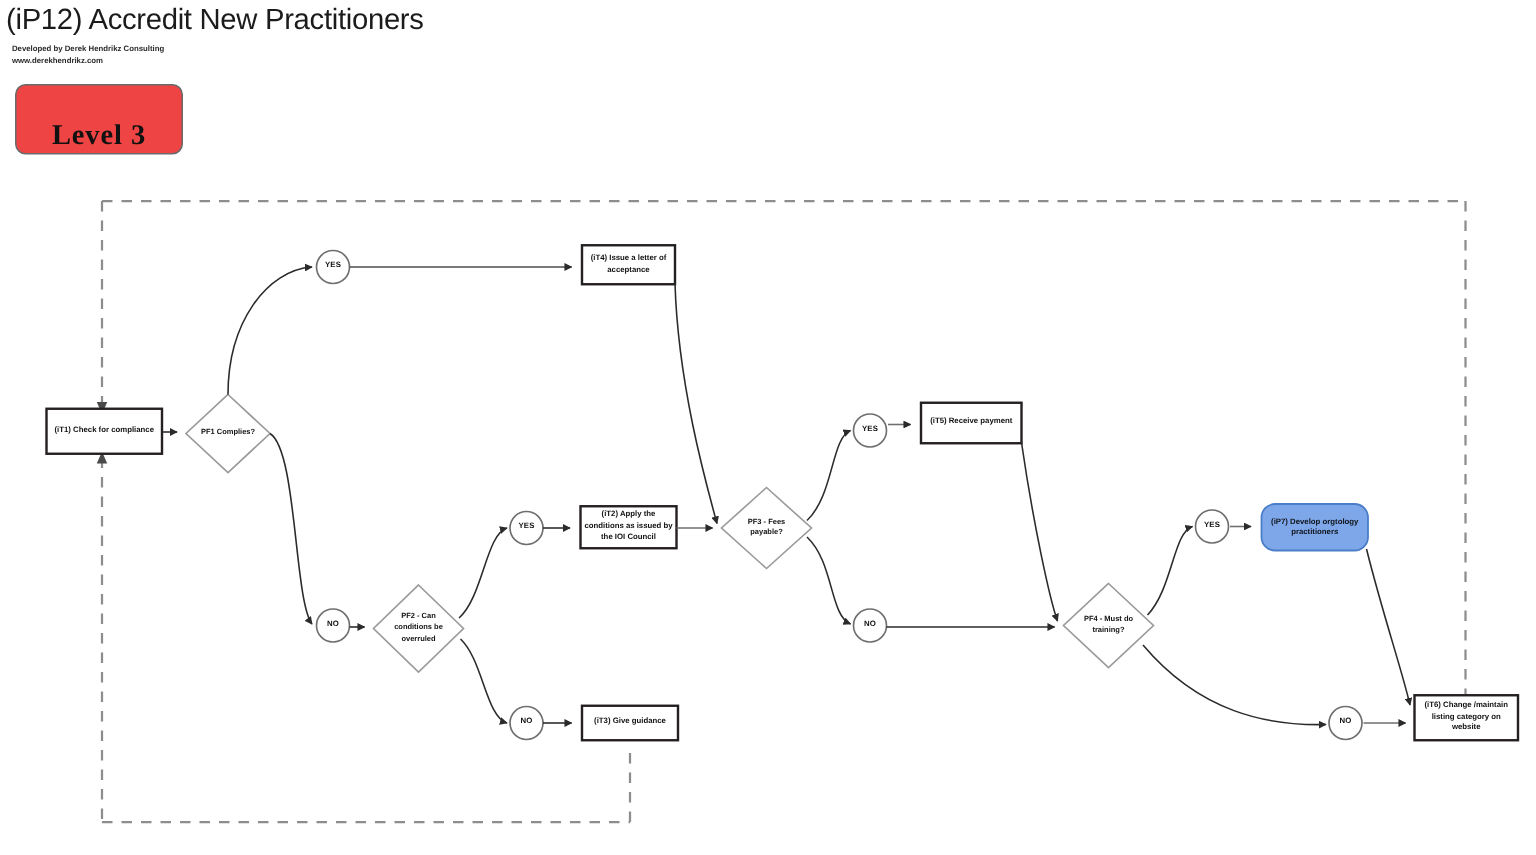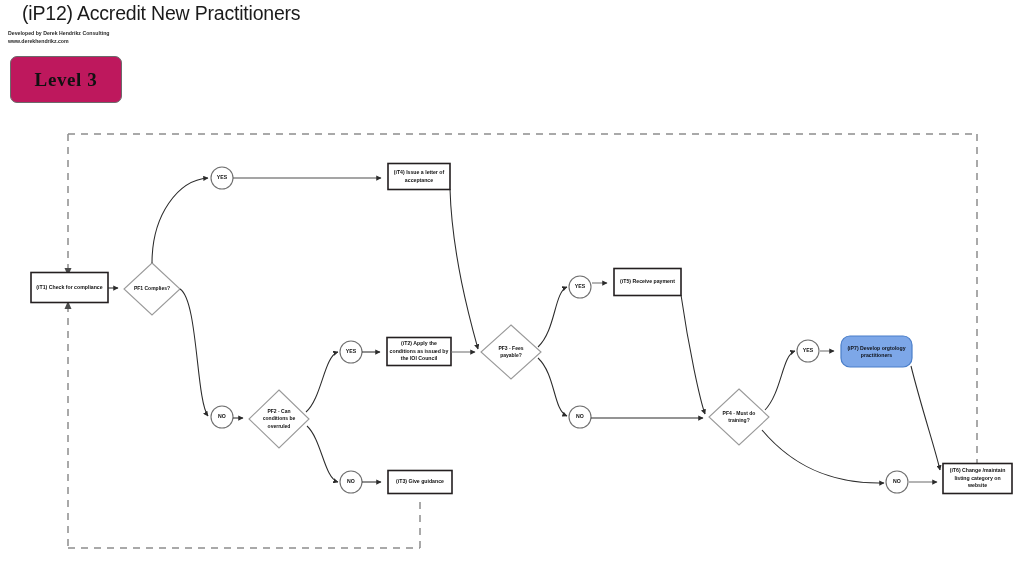--- a/index.html
+++ b/index.html
@@ -8,34 +8,34 @@
     background:#ffffff;
     font-family:"Liberation Sans", sans-serif;
     color:#1a1a1a;
     overflow:hidden;
     position:relative;
   }
   #stage{position:absolute;left:0;top:0;width:1024px;height:570px;}
 
   
   .page-title{
-    position:absolute;left:22px;top:2px;
+    position:absolute;left:4px;top:2px;
     font-size:19.5px;font-weight:400;color:#1b1b1b;
     letter-spacing:-0.2px;white-space:nowrap;
   }
   .credit{
     position:absolute;left:8px;top:29px;
     font-size:5.2px;font-weight:700;color:#2a2a2a;
     line-height:8px;white-space:nowrap;
   }
   .level-badge{
     position:absolute;left:10px;top:56px;
     width:110px;height:45px;
-    background:#be185d;border:1px solid #6b6b6b;border-radius:7px;
-    display:flex;align-items:center;justify-content:center;
+    background:#ef4444;border:1px solid #6b6b6b;border-radius:7px;
+    display:flex;align-items:flex-end;justify-content:center;
     box-shadow:0 0 0 0 transparent;
   }
   .level-badge span{
     font-family:"Liberation Serif", serif;
     font-weight:700;font-size:19px;color:#111;letter-spacing:0.6px;
   }
 
   
   #flow{position:absolute;left:0;top:0;width:1024px;height:570px;}
 

